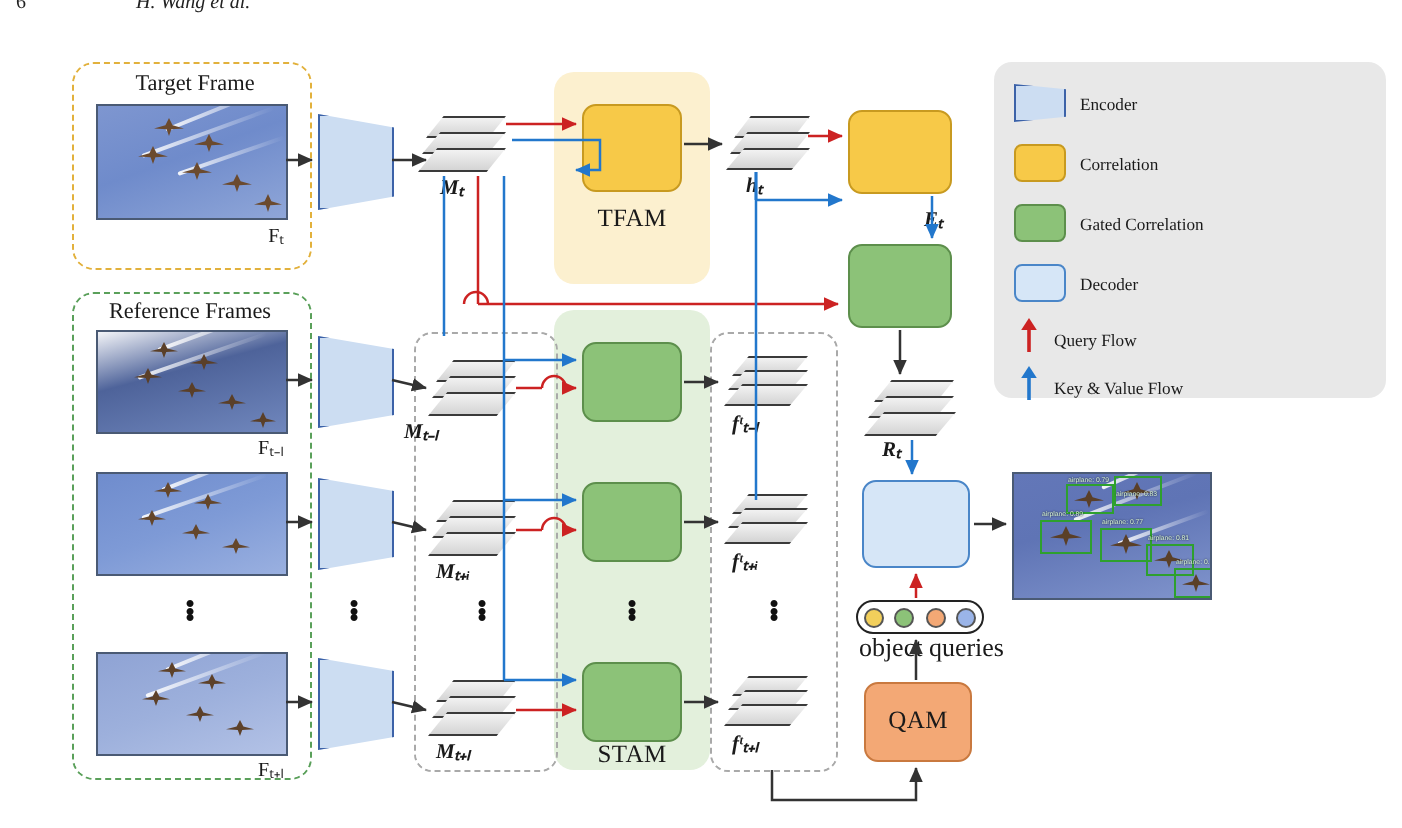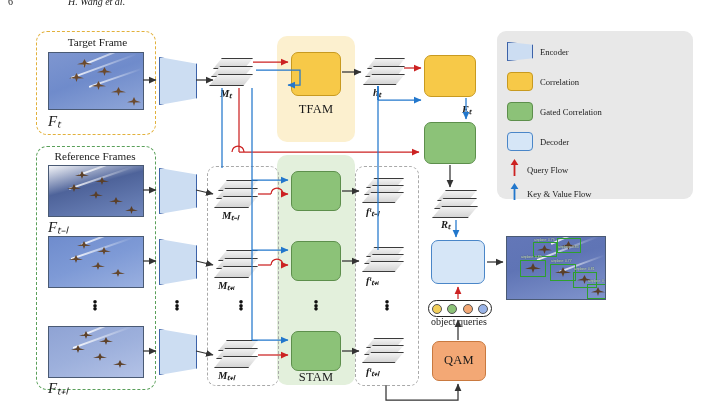--- a/index.html
+++ b/index.html
@@ -18,21 +18,21 @@
   .group{border:1.4px dashed #e2b13c;border-radius:11px;background:transparent;}
   .group.green{border-color:#5aa05a;}
   .group.grey{border:1.3px dashed #a9a9a9;border-radius:9px;}
   .group-title{font-size:11.2px;text-align:center;white-space:nowrap;}
 
   
   .frame{overflow:hidden;border:0.7px solid #4a5a74;}
   .sky{position:absolute;inset:0;}
   .trail{position:absolute;background:linear-gradient(100deg,rgba(255,255,255,.92),rgba(255,255,255,0));
          height:2px;transform-origin:left center;border-radius:2px;}
-  .cap{font-size:15px;text-align:left;white-space:nowrap;font-style:italic;}
+  .cap{font-size:10px;text-align:right;white-space:nowrap;}
 
   
   .encoder{background:#ccddf2;border:1.1px solid #3c62a8;}
   .enc-shape{clip-path:polygon(0% 0%,100% 14%,100% 86%,0% 100%);}
 
   
   .mod{border-radius:7px;border:1.1px solid #333;box-sizing:border-box;}
   .mod-corr{background:#f7c948;border-color:#c89a20;}
   .mod-gcorr{background:#8cc278;border-color:#5d8f4c;}
   .mod-dec{background:#d6e6f7;border-color:#4a86c8;}
@@ -67,21 +67,21 @@
   .lg-enc{background:#ccddf2;border:1px solid #3c62a8;border-radius:0;
           clip-path:polygon(0% 0%,100% 14%,100% 86%,0% 100%);}
   .lg-corr{background:#f7c948;border:1px solid #c89a20;}
   .lg-gcorr{background:#8cc278;border:1px solid #5d8f4c;}
   .lg-dec{background:#d6e6f7;border:1px solid #4a86c8;}
 
   
   #oq-pill{border:1.2px solid #222;border-radius:9px;background:#fff;
            display:flex;align-items:center;justify-content:space-around;}
   .oq-dot{width:8px;height:8px;border-radius:50%;border:1px solid #555;}
-  #oq-label{font-size:10px;text-align:center;white-space:nowrap;}
+  #oq-label{font-size:13px;text-align:right;white-space:nowrap;}
 
   
   #det-img{overflow:hidden;border:0.7px solid #4a5a74;}
   .det-box{position:absolute;border:1.1px solid #2ea02e;box-sizing:border-box;}
   .det-tag{position:absolute;font-size:3.4px;color:#d8f5d8;white-space:nowrap;
            font-family:"Liberation Sans",sans-serif;text-shadow:0 0 1px #000;}
 </style>
 </head>
 <body>
 
@@ -196,21 +196,21 @@
     <div class="slab" style="left:2px;top:8px;width:40px;height:9px;"></div>
     <div class="slab" style="left:0px;top:16px;width:42px;height:10px;"></div>
   </div>
   <div class="flabel" style="left:220px;top:86px;">Mₜ</div>
 
   <div class="stack" style="left:214px;top:180px;width:46px;height:28px;">
     <div class="slab" style="left:4px;top:0px;width:38px;height:9px;"></div>
     <div class="slab" style="left:2px;top:8px;width:40px;height:9px;"></div>
     <div class="slab" style="left:0px;top:16px;width:42px;height:10px;"></div>
   </div>
-  <div class="flabel" style="left:222px;top:208px;">Mₜ₋ₗ</div>
+  <div class="flabel" style="left:202px;top:208px;">Mₜ₋ₗ</div>
 
   <div class="stack" style="left:214px;top:250px;width:46px;height:28px;">
     <div class="slab" style="left:4px;top:0px;width:38px;height:9px;"></div>
     <div class="slab" style="left:2px;top:8px;width:40px;height:9px;"></div>
     <div class="slab" style="left:0px;top:16px;width:42px;height:10px;"></div>
   </div>
   <div class="flabel" style="left:218px;top:278px;">Mₜ₊ᵢ</div>
 
   <div class="abs vdots" style="left:234px;top:300px;width:14px;height:22px;">
     <div>•</div>

